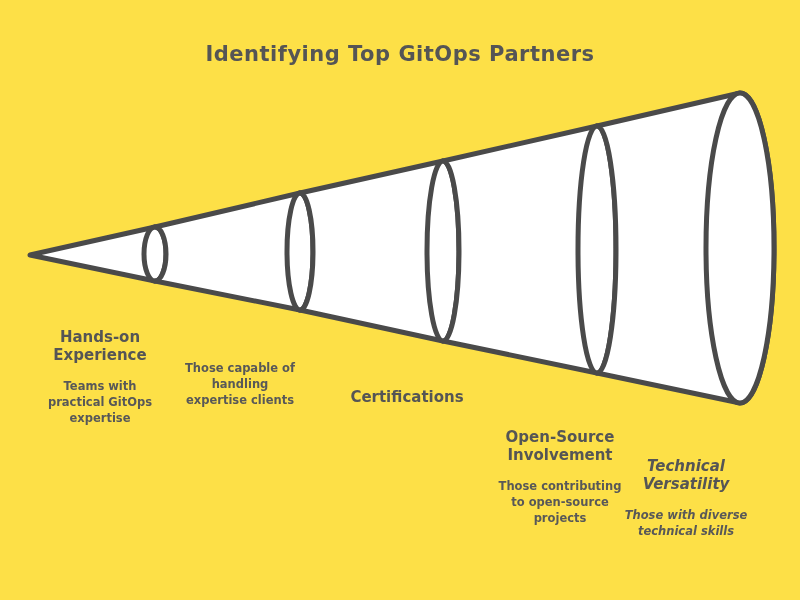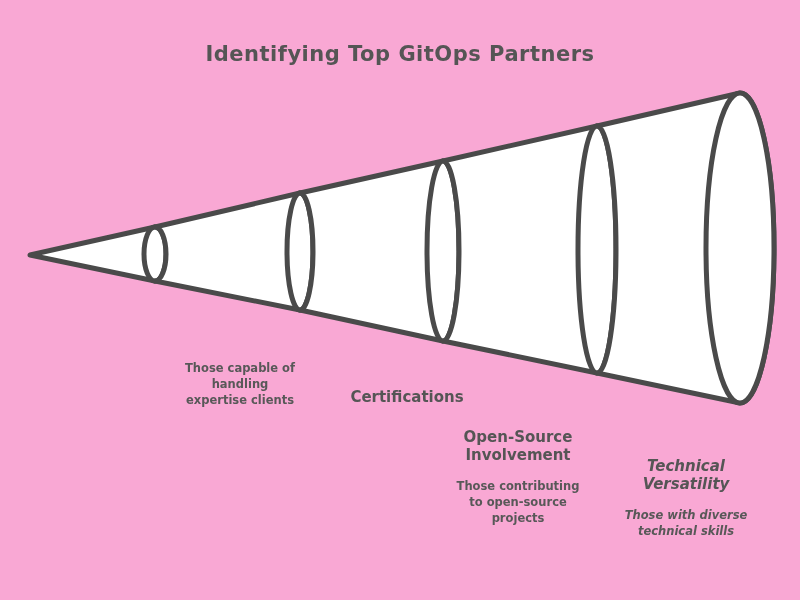--- a/index.html
+++ b/index.html
@@ -1,19 +1,19 @@
 <!DOCTYPE html>
 <html><head>
 <meta charset="utf-8">
 <style>
   html,body{margin:0;padding:0;background:#ffffff;}
   .canvas{
     position:relative;
     width:800px;height:600px;
-    background:#f9a8d4;
+    background:#fde047;
     font-family:"DejaVu Sans",sans-serif;
     overflow:hidden;
   }
   .diagram-title{
     position:absolute;left:0;right:0;top:42px;
     text-align:center;
     font-size:21px;font-weight:bold;
     color:#555555;
     letter-spacing:0.5px;
   }
@@ -28,21 +28,21 @@
     font-size:15px;font-weight:bold;line-height:1.2;
     margin:0 0 14px 0;white-space:pre-line;
   }
   .stage-desc{
     font-size:11.5px;font-weight:bold;line-height:1.4;
     color:#585858;white-space:pre-line;
   }
   .s0{left:20px;top:328px;}
   .s1{left:160px;top:360px;}
   .s2{left:327px;top:388px;}
-  .s3{left:438px;top:428px;}
+  .s3{left:480px;top:428px;}
   .s4{left:606px;top:457px;font-style:italic;}
 </style>
 </head>
 <body>
 
 <div class="canvas">
 
   <div class="diagram-title">Identifying Top GitOps Partners</div>
 
   <svg class="funnel-svg" width="800" height="600" viewBox="0 0 800 600">
@@ -56,20 +56,27 @@
     <path class="seg" d="M300,193 L443,161 A16,90 0 0 1 443,341 L300,310 A13,58.5 0 0 0 300,193 Z"></path>
     <ellipse class="ring" cx="443" cy="251" rx="16" ry="90"></ellipse>
 
     <path class="seg" d="M443,161 L597,126 A19,123.5 0 0 1 597,373 L443,341 A16,90 0 0 0 443,161 Z"></path>
     <ellipse class="ring" cx="597" cy="249.5" rx="19" ry="123.5"></ellipse>
 
     <path class="seg" d="M597,126 L740,93 A34,155 0 0 1 740,403 L597,373 A19,123.5 0 0 0 597,126 Z"></path>
     <ellipse class="ring" cx="740" cy="248" rx="34" ry="155"></ellipse>
   </svg>
 
+  <div class="stage-label s0">
+    <div class="stage-heading">Hands-on
+Experience</div>
+    <div class="stage-desc">Teams with
+practical GitOps
+expertise</div>
+  </div>
 
   <div class="stage-label s1">
     <div class="stage-desc">Those capable of
 handling
 expertise clients</div>
   </div>
 
   <div class="stage-label s2">
     <div class="stage-heading">Certifications</div>
   </div>

